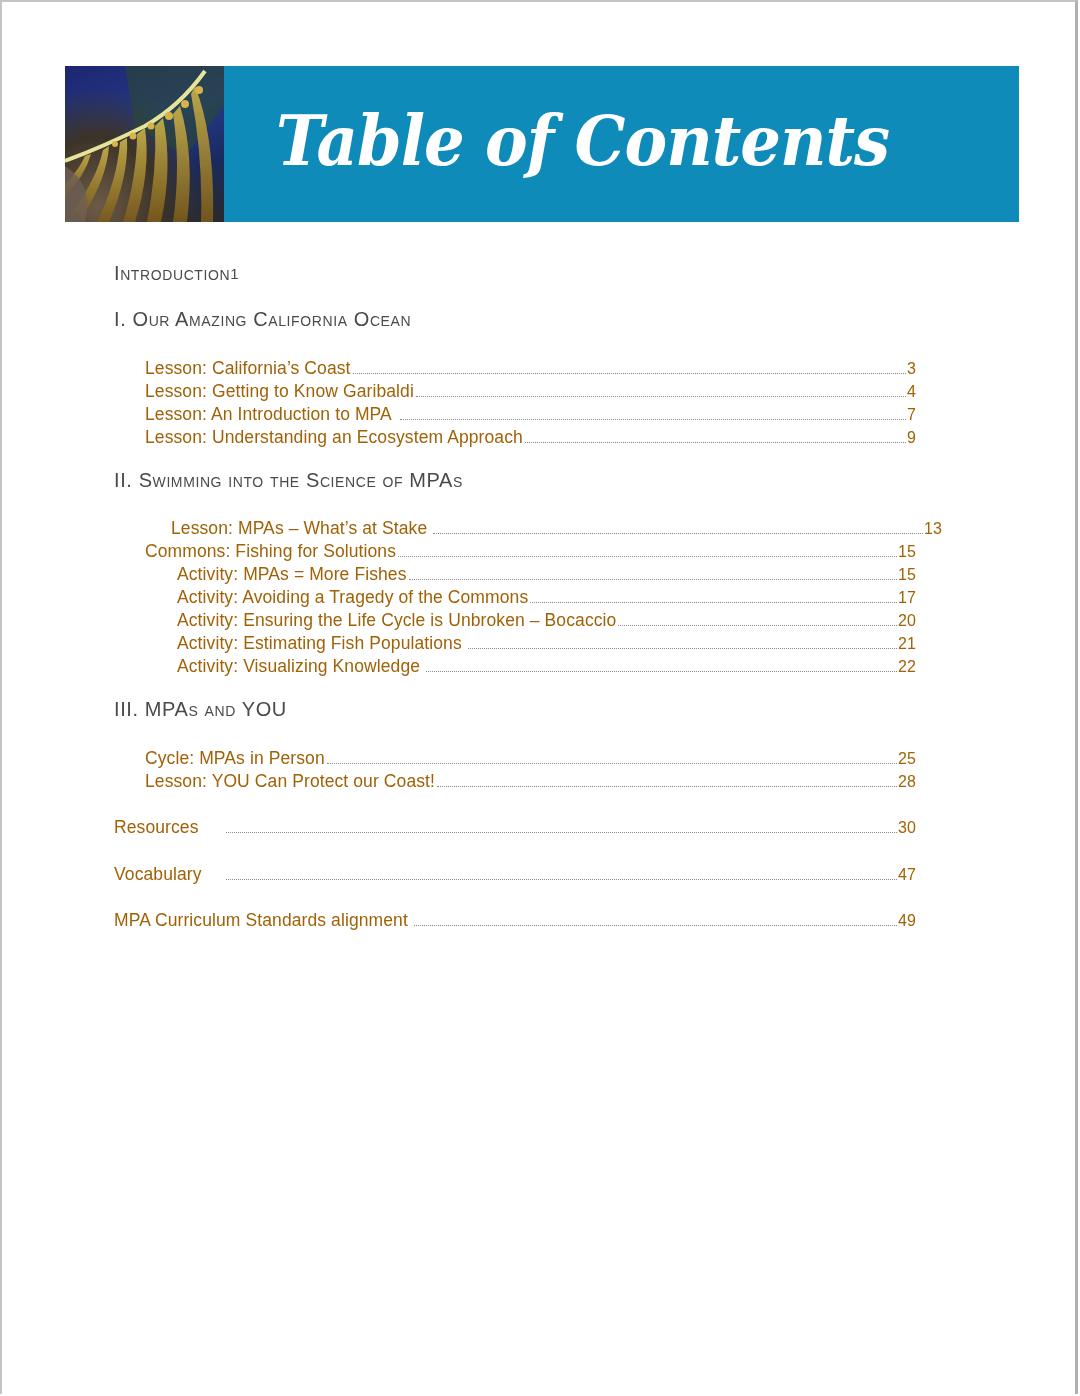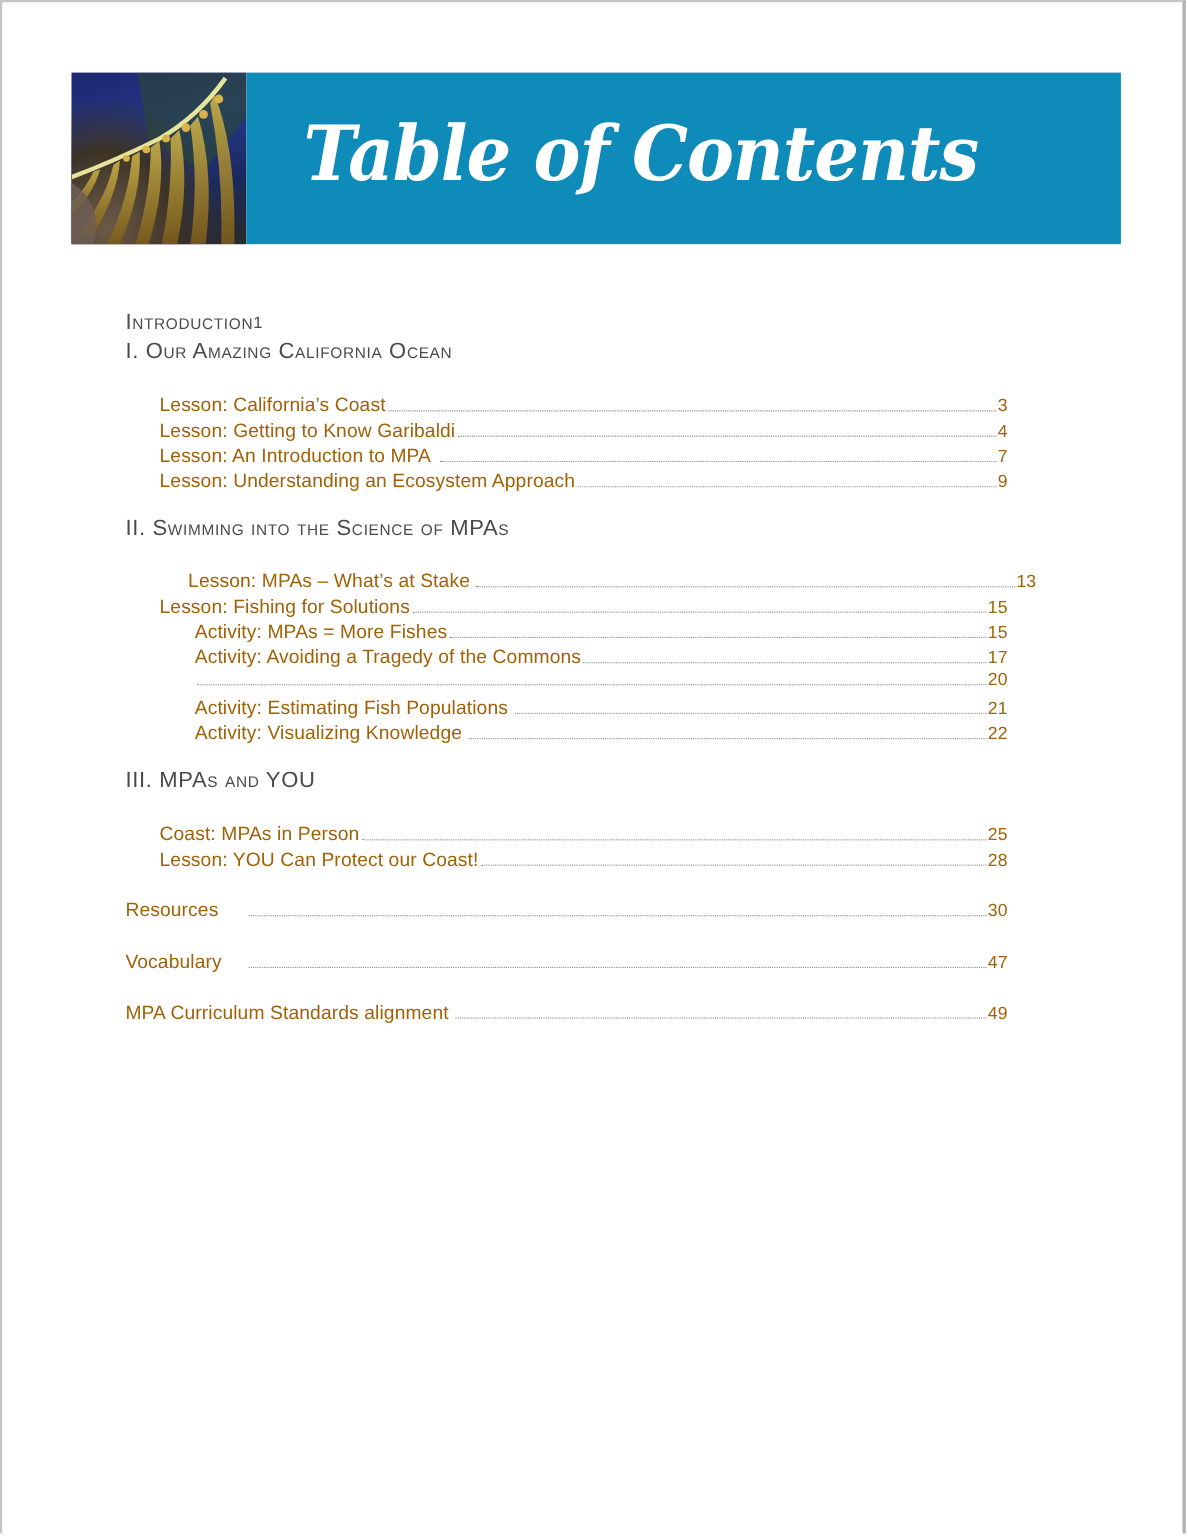--- a/index.html
+++ b/index.html
@@ -102,21 +102,20 @@
       font-size: 20px;
       color: #4a4a4a;
       font-variant: small-caps;
       letter-spacing: 0.6px;
       white-space: nowrap;
     }
     .heading.intro-row {
       display: flex;
       align-items: center;
       width: 802px;
-      margin-top: 20px;
     }
     .lvl-lesson { left: 31px; width: 771px; }
     .lvl-activity { left: 63px; width: 739px; }
     .lvl-top { left: 0; width: 802px; }
     .lvl-top .label { width: 110px; }
     .lvl-top.wide .label { width: auto; }
   </style>
 </head>
 <body>
 
@@ -190,53 +189,54 @@
     </div>
 
     <div class="heading" style="top:207px;">II. Swimming into the Science of MPAs</div>
 
     <div class="toc-row lvl-lesson" style="top:256px;margin-left:26px;">
       <span class="label">Lesson: MPAs – What’s at Stake</span>
       <span class="leader" style="margin-left:6px;"></span>
       <span class="page-num">13</span>
     </div>
     <div class="toc-row lvl-lesson" style="top:279px;">
-      <span class="label">Lesson: Fishing for Solutions</span>
+      <span class="label">Commons: Fishing for Solutions</span>
       <span class="leader"></span>
       <span class="page-num">15</span>
     </div>
     <div class="toc-row lvl-activity" style="top:302px;">
       <span class="label">Activity: MPAs = More Fishes</span>
       <span class="leader"></span>
       <span class="page-num">15</span>
     </div>
     <div class="toc-row lvl-activity" style="top:325px;">
       <span class="label">Activity: Avoiding a Tragedy of the Commons</span>
       <span class="leader"></span>
       <span class="page-num">17</span>
     </div>
     <div class="toc-row lvl-activity" style="top:348px;">
+      <span class="label">Activity: Ensuring the Life Cycle is Unbroken – Bocaccio</span>
       <span class="leader"></span>
       <span class="page-num">20</span>
     </div>
     <div class="toc-row lvl-activity" style="top:371px;">
       <span class="label">Activity: Estimating Fish Populations</span>
       <span class="leader" style="margin-left:6px;"></span>
       <span class="page-num">21</span>
     </div>
     <div class="toc-row lvl-activity" style="top:394px;">
       <span class="label">Activity: Visualizing Knowledge</span>
       <span class="leader" style="margin-left:6px;"></span>
       <span class="page-num">22</span>
     </div>
 
     <div class="heading" style="top:436px;">III. MPAs and YOU</div>
 
     <div class="toc-row lvl-lesson" style="top:486px;">
-      <span class="label">Coast: MPAs in Person</span>
+      <span class="label">Cycle: MPAs in Person</span>
       <span class="leader"></span>
       <span class="page-num">25</span>
     </div>
     <div class="toc-row lvl-lesson" style="top:509px;">
       <span class="label">Lesson: YOU Can Protect our Coast!</span>
       <span class="leader"></span>
       <span class="page-num">28</span>
     </div>
 
     <div class="toc-row lvl-top" style="top:555px;">

